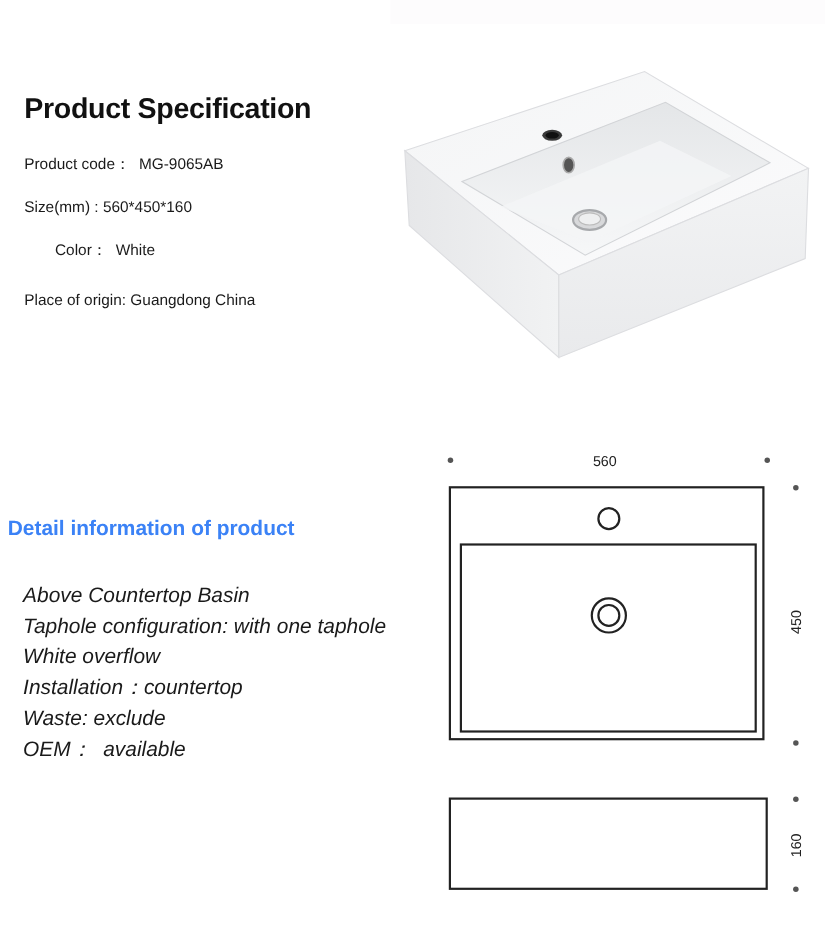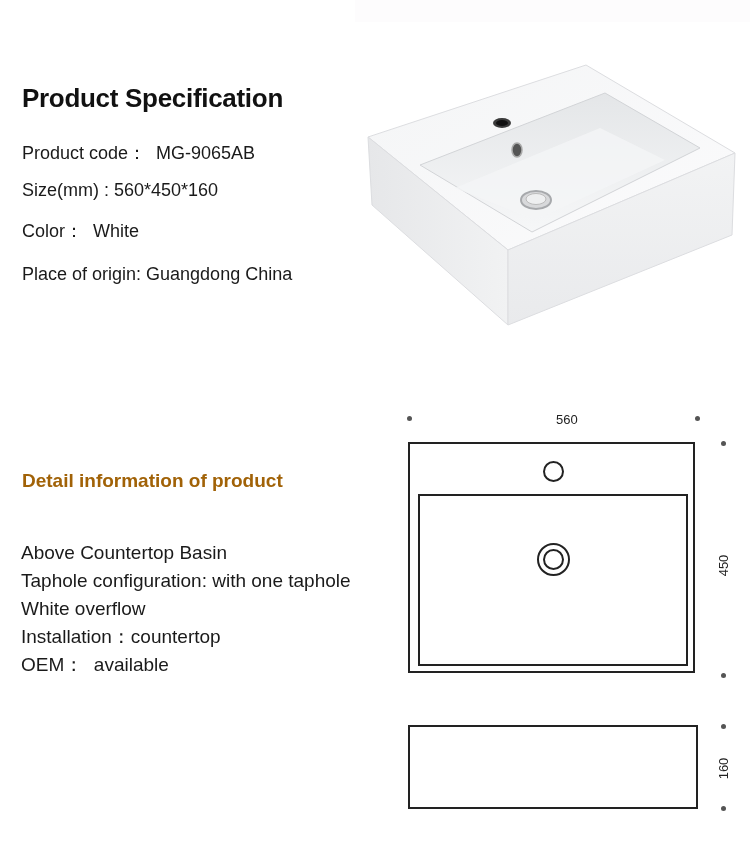--- a/index.html
+++ b/index.html
@@ -2,38 +2,38 @@
 <html><head>
 <meta charset="utf-8">
 <style>
   html, body { margin: 0; padding: 0; }
   body {
     width: 750px; height: 858px; background: #ffffff; position: relative; overflow: hidden;
     font-family: "Liberation Sans", "DejaVu Sans", sans-serif; color: #1a1a1a;
   }
   .abs { position: absolute; }
   .h1 { left: 22px; top: 83px; font-size: 26px; font-weight: bold; letter-spacing: -0.3px; color: #111; }
-  .spec { left: 22px; font-size: 18px; color: #1a1a1a; white-space: pre; }
-  .h2 { left: 22px; top: 470px; font-size: 19px; font-weight: bold; color: #a16207; }
-  .detail { left: 21px; top: 539px; font-size: 19px; line-height: 28px; color: #1a1a1a; }
+  .spec { left: 22px; font-size: 14px; color: #1a1a1a; white-space: pre; }
+  .h2 { left: 7px; top: 470px; font-size: 19px; font-weight: bold; color: #3b82f6; }
+  .detail { left: 21px; top: 528px; font-size: 19px; line-height: 28px; color: #1a1a1a; font-style: italic; }
   .detail div { white-space: pre; }
   .photo { left: 360px; top: 60px; width: 380px; height: 280px; }
   .dim-label { font-size: 13px; color: #222; }
   .dot { width: 5px; height: 5px; border-radius: 50%; background: #555; }
   .top-fade { left: 355px; top: 0; width: 395px; height: 22px; background: #fdfcfd; }
 </style>
 </head>
 <body>
 
 <div class="abs top-fade"></div>
 
 <div class="abs h1">Product Specification</div>
 <div class="abs spec" style="top:141px;">Product code：  MG-9065AB</div>
 <div class="abs spec" style="top:180px;text-align:center;">Size(mm) : 560*450*160</div>
-<div class="abs spec" style="top:219px;">Color：  White</div>
+<div class="abs spec" style="top:219px;margin-left:28px;">Color：  White</div>
 <div class="abs spec" style="top:264px;">Place of origin: Guangdong China</div>
 
 <div class="abs photo">
   <svg width="380" height="280" viewBox="0 0 380 280">
     <defs>
       <linearGradient id="topg" x1="0" y1="0" x2="1" y2="1">
         <stop offset="0" stop-color="#f4f5f6"></stop>
           <stop offset="1" stop-color="#fbfbfc"></stop>
       </linearGradient>
       <linearGradient id="bowl" x1="0" y1="0" x2="0" y2="1">
@@ -68,26 +68,27 @@
     <ellipse cx="176" cy="139" rx="10" ry="5.5" fill="#eeeff0" stroke="#bbb" stroke-width="1"></ellipse>
   </svg>
 </div>
 
 <div class="abs h2">Detail information of product</div>
 <div class="abs detail">
   <div>Above Countertop Basin</div>
   <div>Taphole configuration: with one taphole</div>
   <div>White overflow</div>
   <div>Installation：countertop</div>
+  <div>Waste: exclude</div>
   <div>OEM：  available</div>
 </div>
 
 <div class="abs dot" style="left:407px; top:416px;"></div>
 <div class="abs dot" style="left:695px; top:416px;"></div>
-<div class="abs dim-label" style="left:556px; top:412px;">560</div>
+<div class="abs dim-label" style="left:539px; top:412px;">560</div>
 
 <div class="abs" style="left:408px; top:442px; width:287px; height:231px; border:2px solid #222; box-sizing:border-box;"></div>
 <div class="abs" style="left:418px; top:494px; width:270px; height:172px; border:2px solid #222; box-sizing:border-box;"></div>
 <div class="abs" style="left:543px; top:461px; width:21px; height:21px; border:2px solid #222; border-radius:50%; box-sizing:border-box;"></div>
 <div class="abs" style="left:537px; top:543px; width:33px; height:33px; border:2px solid #222; border-radius:50%; box-sizing:border-box;"></div>
 <div class="abs" style="left:543px; top:549px; width:21px; height:21px; border:2px solid #222; border-radius:50%; box-sizing:border-box;"></div>
 
 <div class="abs dot" style="left:721px; top:441px;"></div>
 <div class="abs dot" style="left:721px; top:673px;"></div>
 <div class="abs dim-label" style="left:713px; top:558px; transform:rotate(-90deg); transform-origin:center;">450</div>

